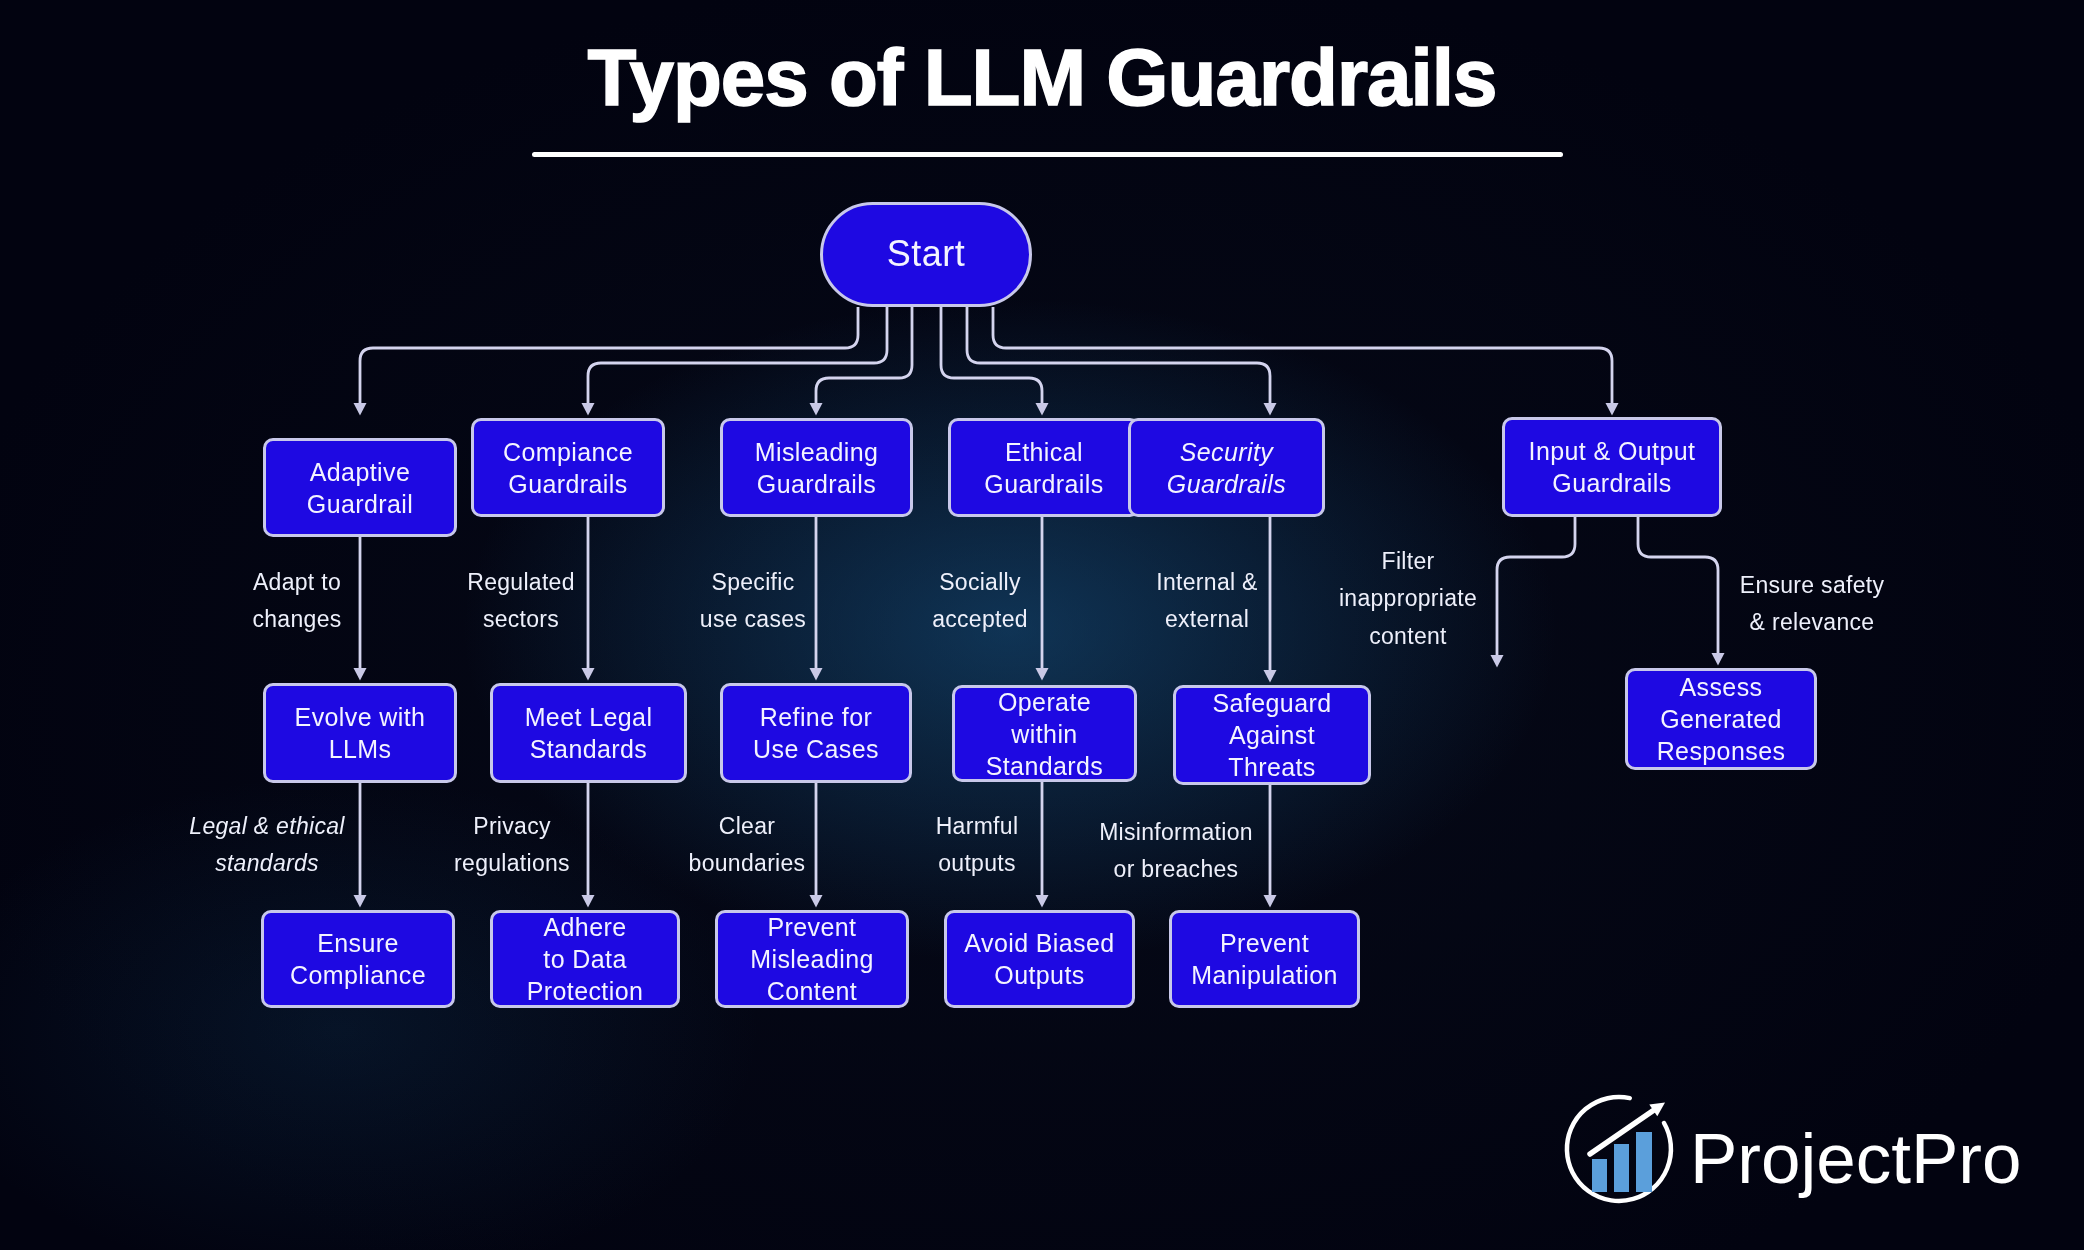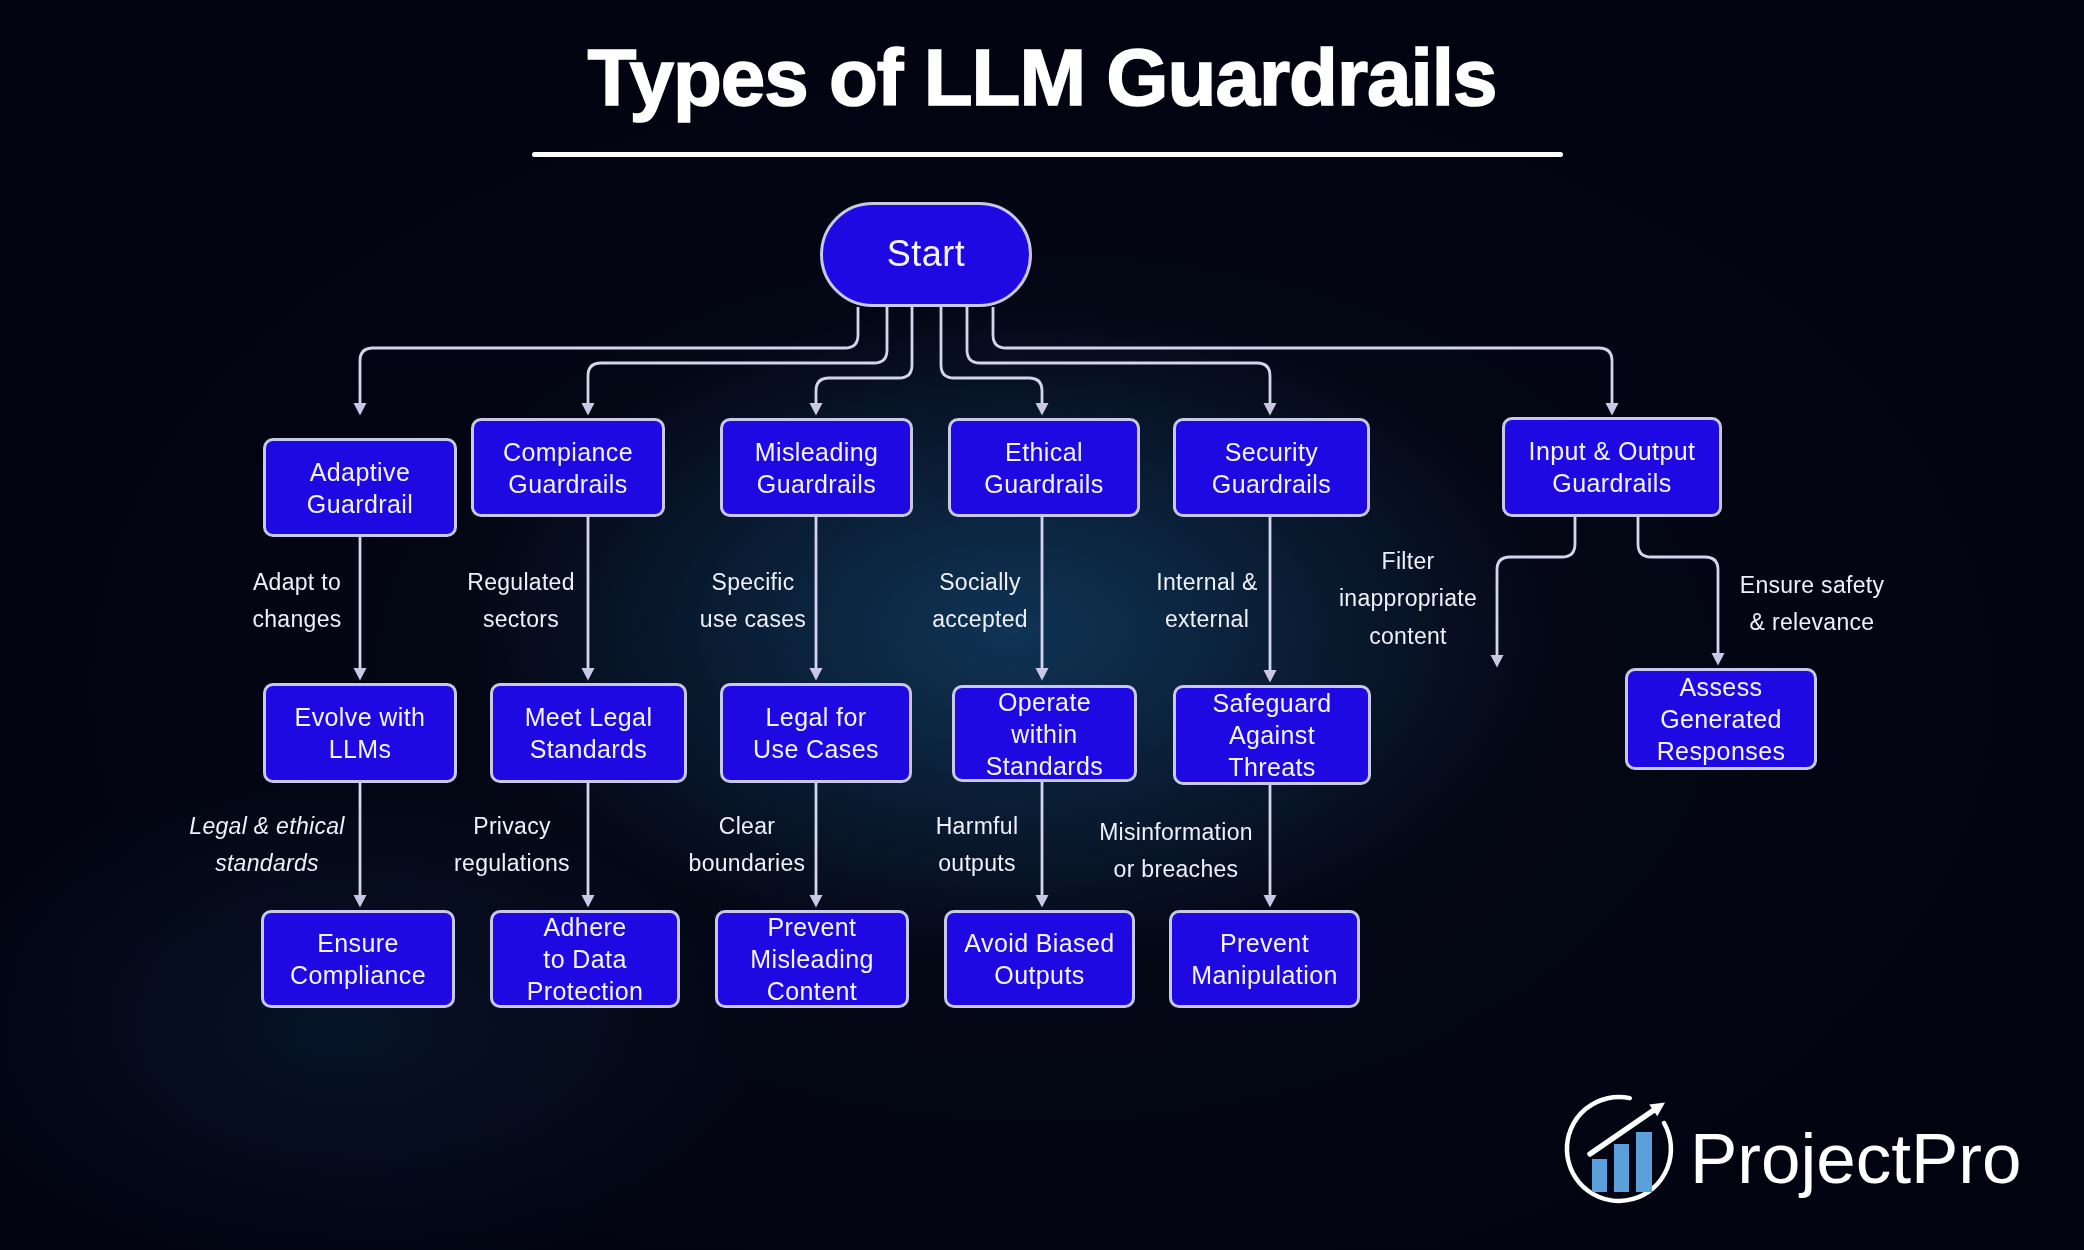--- a/index.html
+++ b/index.html
@@ -80,21 +80,21 @@
   <div class="node start" style="left:820px;top:202px;width:212px;height:105px;">Start</div>
 
   <div class="node" style="left:263px;top:438px;width:194px;height:99px;">Adaptive
 Guardrail</div>
   <div class="node" style="left:471px;top:418px;width:194px;height:99px;">Compiance
 Guardrails</div>
   <div class="node" style="left:720px;top:418px;width:193px;height:99px;">Misleading
 Guardrails</div>
   <div class="node" style="left:948px;top:418px;width:192px;height:99px;">Ethical
 Guardrails</div>
-  <div class="node" style="left:1173px;top:418px;width:197px;height:99px;">Security
+  <div class="node" style="left:1128px;top:418px;width:197px;height:99px;font-style:italic;">Security
 Guardrails</div>
   <div class="node" style="left:1502px;top:417px;width:220px;height:100px;">Input &amp; Output
 Guardrails</div>
 
   <div class="elabel" style="left:297px;top:601px;">Adapt to
 changes</div>
   <div class="elabel" style="left:521px;top:601px;">Regulated
 sectors</div>
   <div class="elabel" style="left:753px;top:601px;">Specific
 use cases</div>
@@ -105,21 +105,21 @@
   <div class="elabel" style="left:1408px;top:599px;">Filter
 inappropriate
 content</div>
   <div class="elabel" style="left:1812px;top:604px;">Ensure safety
 &amp; relevance</div>
 
   <div class="node" style="left:263px;top:683px;width:194px;height:100px;">Evolve with
 LLMs</div>
   <div class="node" style="left:490px;top:683px;width:197px;height:100px;">Meet Legal
 Standards</div>
-  <div class="node" style="left:720px;top:683px;width:192px;height:100px;">Legal for
+  <div class="node" style="left:720px;top:683px;width:192px;height:100px;">Refine for
 Use Cases</div>
   <div class="node" style="left:952px;top:685px;width:185px;height:97px;">Operate
 within
 Standards</div>
   <div class="node" style="left:1173px;top:685px;width:198px;height:100px;">Safeguard
 Against
 Threats</div>
   <div class="node" style="left:1625px;top:668px;width:192px;height:102px;">Assess
 Generated
 Responses</div>

